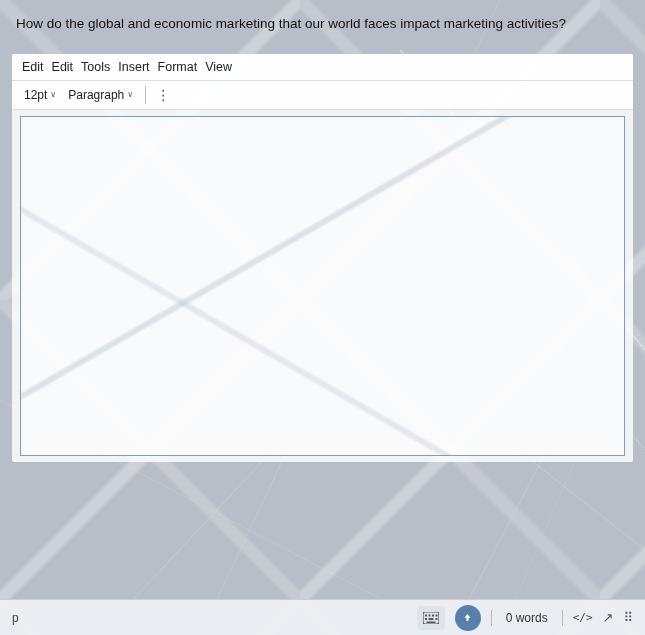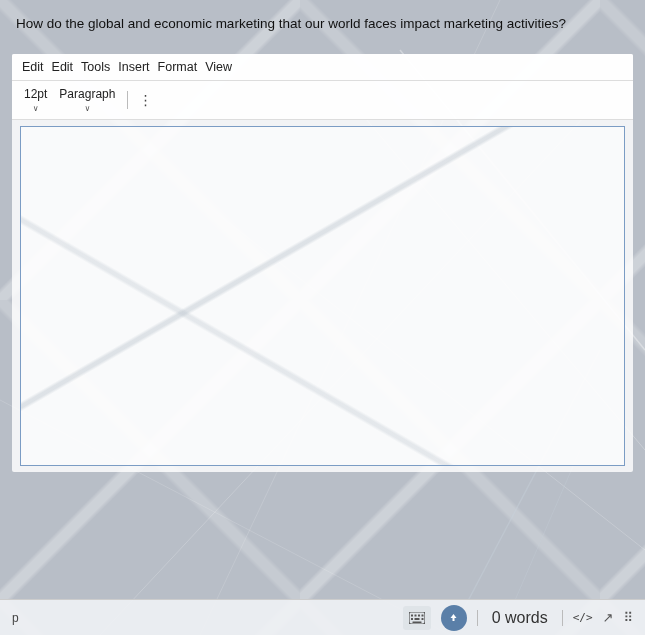--- a/index.html
+++ b/index.html
@@ -86,21 +86,20 @@
     .toolbar-select {
       display: flex;
       align-items: center;
       gap: 3px;
       font-size: 12px;
       color: #222;
       cursor: pointer;
       border: none;
       background: transparent;
       padding: 1px 2px;
-      flex-direction: column;
     }
 
     .toolbar-select .chevron {
       font-size: 8px;
       color: #555;
     }
 
     .toolbar-divider {
       width: 1px;
       height: 18px;
@@ -180,21 +179,21 @@
       background: #5a7fa8;
       display: flex;
       align-items: center;
       justify-content: center;
       cursor: pointer;
       color: white;
       font-size: 13px;
     }
 
     .word-count {
-      font-size: 16px;
+      font-size: 12px;
       color: #333;
       padding: 0 4px;
     }
 
     .status-sep {
       width: 1px;
       height: 16px;
       background: #bbb;
     }
 

